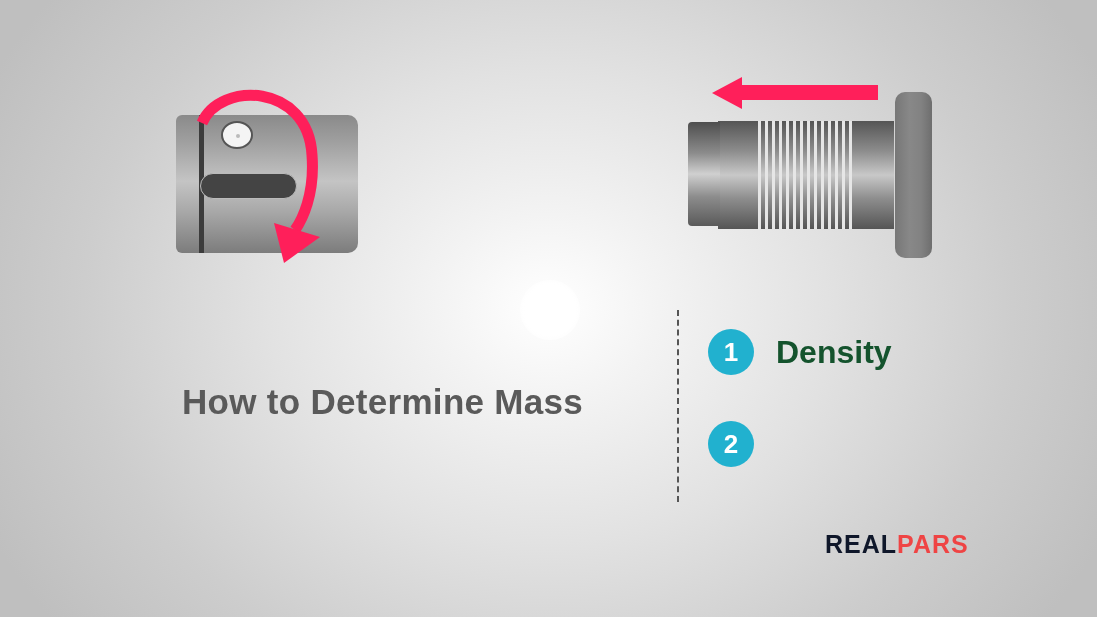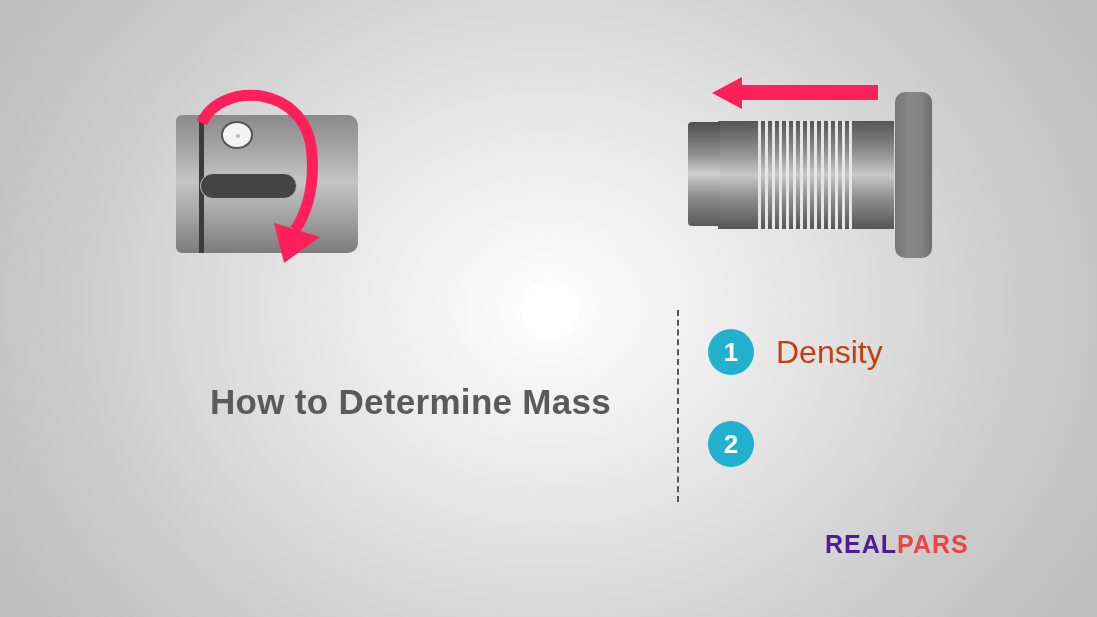--- a/index.html
+++ b/index.html
@@ -25,37 +25,37 @@
     .dev2-cap { left: 688px; top: 122px; width: 32px; height: 104px; border-radius: 4px 0 0 4px;
       background: linear-gradient(to bottom, #4e4e4e 0%, #8c8c8c 30%, #d0d0d0 50%, #8c8c8c 72%, #5a5a5a 100%); }
     .dev2-body { left: 718px; top: 121px; width: 176px; height: 108px;
       background: linear-gradient(to bottom, #555 0%, #8d8d8d 28%, #c8c8c8 50%, #8d8d8d 72%, #555 100%); }
     .dev2-ribs { left: 754px; top: 121px; width: 100px; height: 108px;
       background: repeating-linear-gradient(to right, rgba(0,0,0,0) 0px, rgba(0,0,0,0) 4px, #e6e6e6 4px, #e6e6e6 7px); }
     .dev2-flange { left: 895px; top: 92px; width: 37px; height: 166px; border-radius: 10px;
       background: linear-gradient(to right, #777 0%, #888 40%, #828282 70%, #6e6e6e 100%); }
 
     
-    .title { left: 182px; top: 382px; font-size: 35px; font-weight: bold; color: #5a5a5a; letter-spacing: 0.3px; white-space: nowrap; margin-left: 28px; }
+    .title { left: 182px; top: 382px; font-size: 35px; font-weight: bold; color: #5a5a5a; letter-spacing: 0.3px; white-space: nowrap; }
 
     
     .divider { left: 677px; top: 310px; width: 0; height: 192px; border-left: 2px dashed #555; }
 
     
     .item { display: flex; align-items: center; }
     .badge { width: 46px; height: 46px; border-radius: 50%; background: #21b1cf; color: #fff;
       font-weight: bold; font-size: 26px; display: flex; align-items: center; justify-content: center; }
-    .item-label { font-size: 32px; font-weight: normal; color: #c2410c; margin-left: 22px; }
+    .item-label { font-size: 32px; font-weight: bold; color: #14532d; margin-left: 22px; }
     .item1 { left: 708px; top: 329px; }
     .item2 { left: 708px; top: 421px; }
     .item2 .item-label { margin-left: 25px; }
 
     
     .logo { left: 825px; top: 530px; font-size: 25px; font-weight: bold; letter-spacing: 1px; white-space: nowrap; }
-    .logo-a { color: #4c1d95; }
+    .logo-a { color: #0f172a; }
     .logo-b { color: #ef4444; }
   </style>
 </head>
 <body>
 
 <div class="abs glow"></div>
 
 <div>
   <div class="abs dev1"></div>
   <div class="abs dev1-line"></div>

